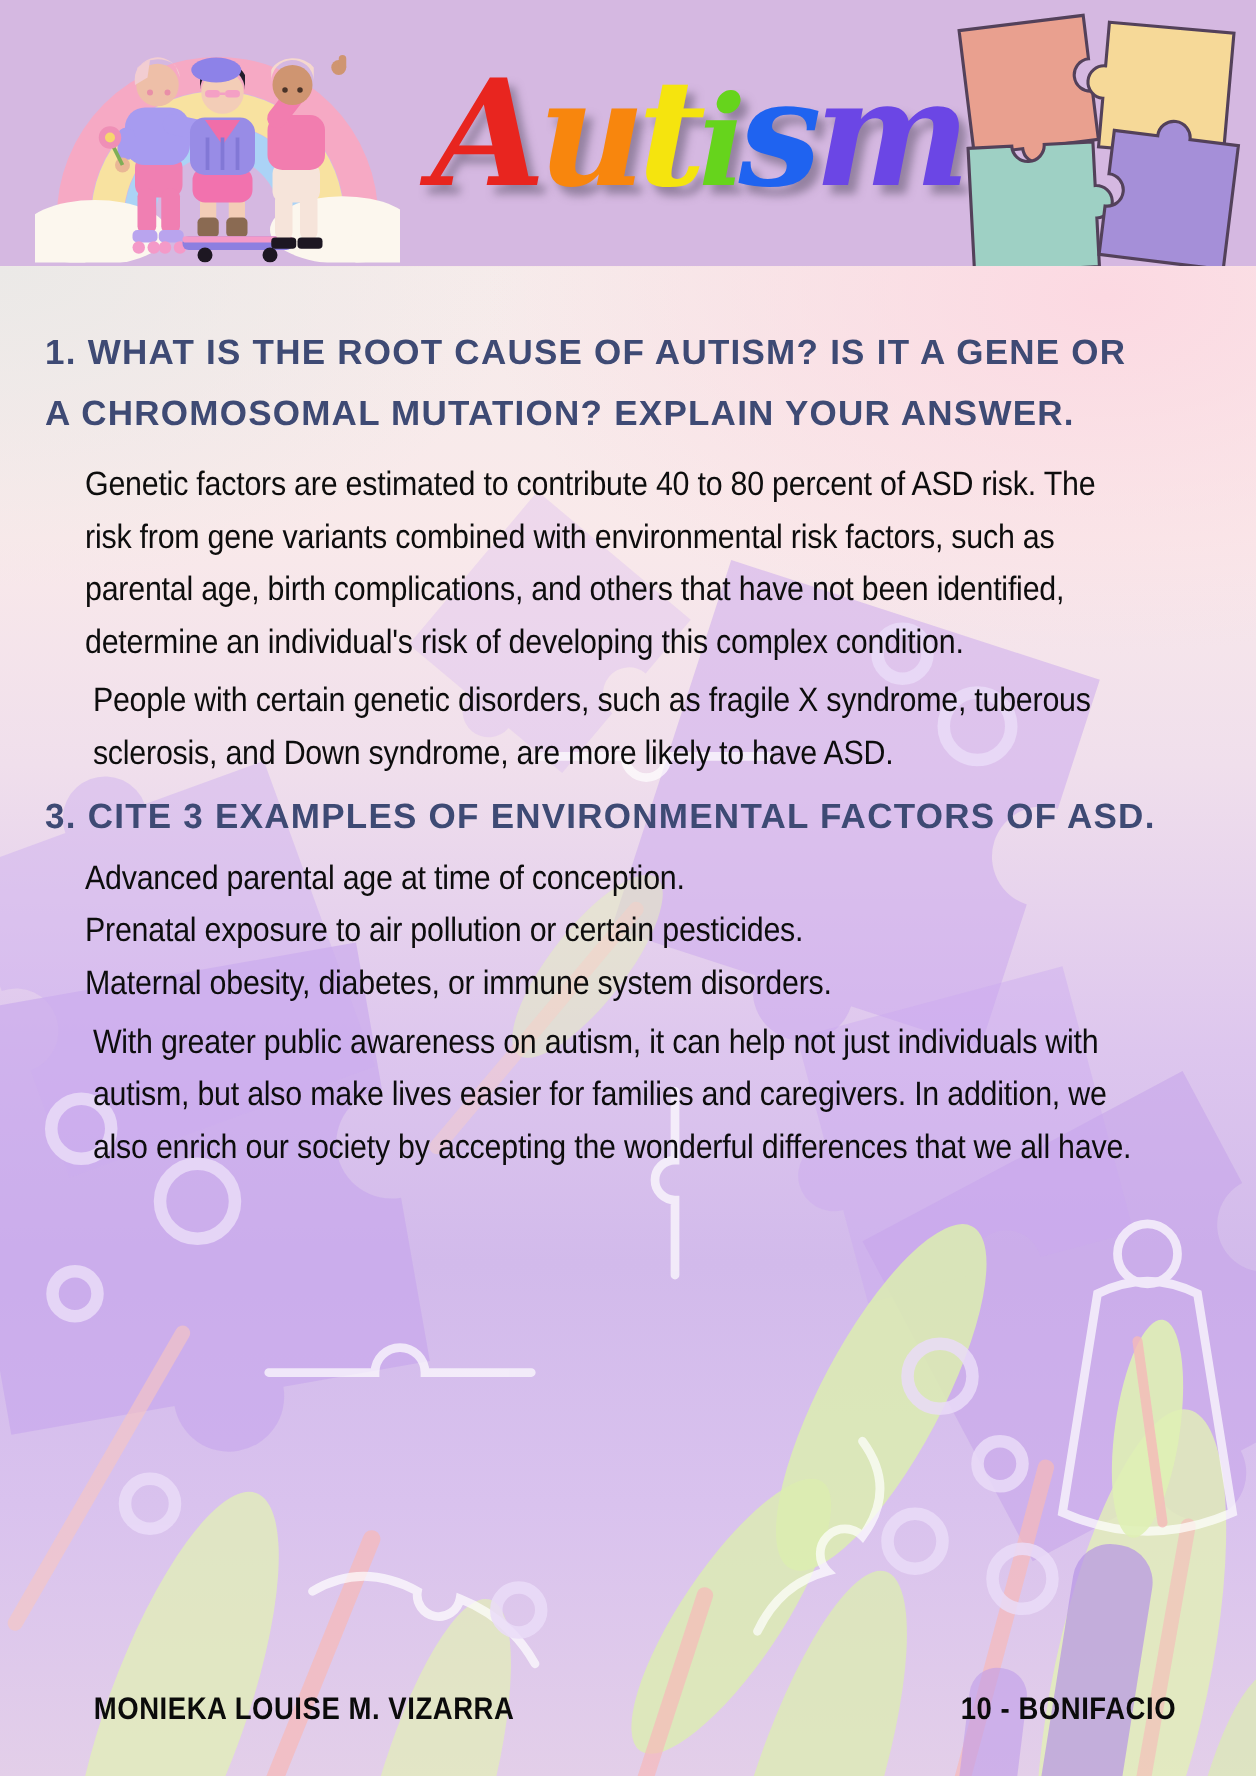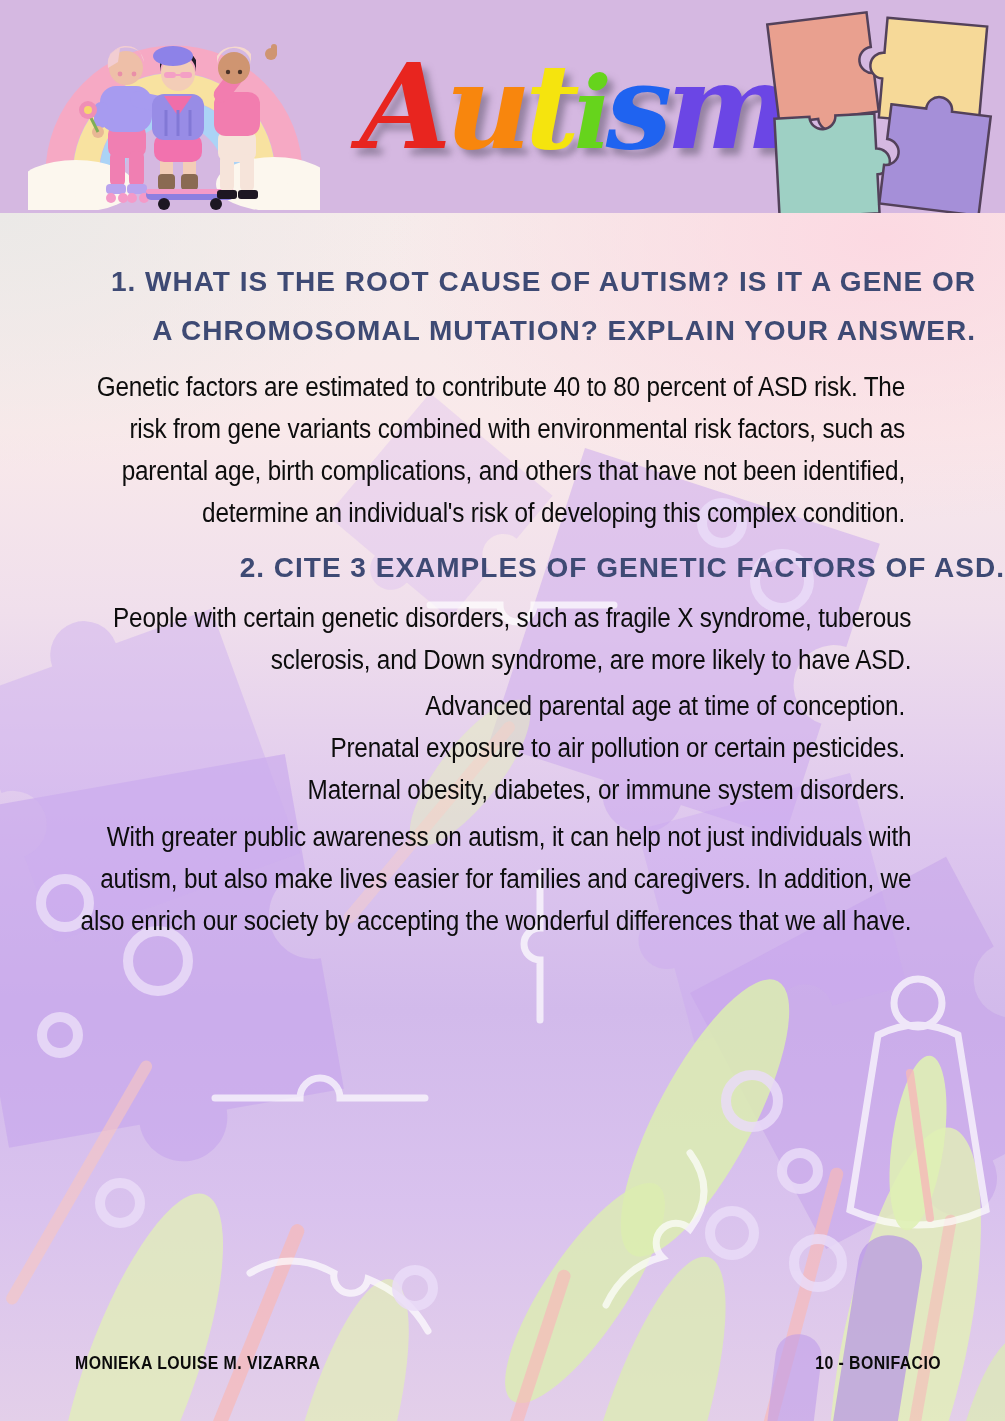--- a/index.html
+++ b/index.html
@@ -1,18 +1,18 @@
 <!DOCTYPE html>
 <html><head>
 <meta charset="utf-8">
 <style>
   html,body{margin:0;padding:0;background:#888;}
   .page{
     position:relative;width:1005px;height:1421px;overflow:hidden;
-    font-family:"Liberation Sans",sans-serif;background:#f3ebee;text-align:right;
+    font-family:"Liberation Sans",sans-serif;background:#f3ebee;
   }
   
   .header{position:absolute;top:0;left:0;width:1005px;height:213px;background:#d5b8e1;}
   .header::after{content:"";position:absolute;left:0;bottom:-4px;width:100%;height:4px;background:#f8d7de;}
   .illustration{position:absolute;left:28px;top:6px;width:292px;height:204px;}
   .title{position:absolute;left:345px;top:12px;width:440px;height:200px;
     font-family:"DejaVu Serif",serif;font-style:italic;font-weight:bold;
     font-size:118px;letter-spacing:-6px;line-height:190px;white-space:nowrap;
     text-shadow:6px 7px 7px rgba(96,85,110,.55);}
   .title span{display:inline-block;}
@@ -22,33 +22,33 @@
   
   .bg{position:absolute;top:213px;left:0;width:1005px;height:1208px;
     background:
       radial-gradient(900px 520px at 88% 2%, #fcd9e2 0%, rgba(252,217,226,0) 55%),
       radial-gradient(700px 430px at 0% 0%, #ebe9e7 0%, rgba(235,233,231,0) 60%),
       linear-gradient(180deg,#f6eceb 0%,#f9e9ea 18%,#f0dfec 33%,#ddc6ee 52%,#d2baeb 66%,#d9c2ee 82%,#e3cfe9 100%);}
   .bg svg{position:absolute;top:0;left:0;}
   
   .content{position:absolute;top:213px;left:0;width:1005px;height:1208px;}
   .txt{position:relative;}
-  .q{color:#3e4a74;font-weight:bold;font-size:28px;line-height:49px;letter-spacing:1px;margin:0 0 0 86px;}
+  .q{color:#3e4a74;font-weight:bold;font-size:28px;line-height:49px;letter-spacing:1px;margin:0 0 0 36px;}
   .intro{color:#3e4a74;font-weight:bold;font-size:30px;line-height:52px;letter-spacing:1.5px;
     margin:39px 0 0 68px;max-width:820px;}
   .answer{color:#0d0d0d;font-size:27px;line-height:42px;letter-spacing:-.2px;
     margin-left:68px;max-width:930px;transform:scaleX(.9);transform-origin:0 0;
     font-family:"Liberation Sans",sans-serif;}
   .w890{max-width:890px;} .w945{max-width:945px;}
   .mt-q1{margin-top:44px;} .mt-a1{margin-top:11px;}
   .mt-q2{margin-top:9px;}  .mt-a2{margin-top:5px;padding-left:7px;}
   .mt-q3{margin-top:5px;}  .mt-a3{margin-top:4px;}
   .mt-q4{margin-top:14px;} .mt-a4{margin-top:5px;padding-left:7px;}
   .footer{position:absolute;left:75px;right:64px;top:1140px;height:34px;
-    font-size:18px;font-weight:bold;letter-spacing:.5px;color:#0b0b0b;}
+    font-size:25px;font-weight:bold;letter-spacing:.5px;color:#0b0b0b;}
   .footer .name{position:absolute;left:0;top:0;transform:scaleX(.88);transform-origin:0 50%;white-space:nowrap;}
   .footer .section{position:absolute;right:0;top:0;transform:scaleX(.88);transform-origin:100% 50%;white-space:nowrap;}
 </style>
 </head>
 <body>
 
 <div class="page">
 
   <div class="header">
 
@@ -204,23 +204,23 @@
       </g>
     </svg>
   </div>
 
   <div class="content">
 
 
     <div class="txt q w890 mt-q1">1. WHAT IS THE ROOT CAUSE OF AUTISM? IS IT A GENE OR A CHROMOSOMAL MUTATION? EXPLAIN YOUR ANSWER.</div>
     <div class="txt answer mt-a1">Genetic factors are estimated to contribute 40 to 80 percent of ASD risk. The risk from gene variants combined with environmental risk factors, such as parental age, birth complications, and others that have not been identified, determine an individual's risk of developing this complex condition.</div>
 
-    <div class="txt q w945 mt-q2">2. CITE 3 EXAMPLES OF GENETIC FACTORS OF ASD.</div>
     <div class="txt answer mt-a2">People with certain genetic disorders, such as fragile X syndrome, tuberous sclerosis, and Down syndrome, are more likely to have ASD.</div>
 
+    <div class="txt q w890 mt-q3">3. CITE 3 EXAMPLES OF ENVIRONMENTAL FACTORS OF ASD.</div>
     <div class="txt answer mt-a3">
       <div>Advanced parental age at time of conception.</div>
       <div>Prenatal exposure to air pollution or certain pesticides.</div>
       <div>Maternal obesity, diabetes, or immune system disorders.</div>
     </div>
 
     <div class="txt answer mt-a4">With greater public awareness on autism, it can help not just individuals with autism, but also make lives easier for families and caregivers. In addition, we also enrich our society by accepting the wonderful differences that we all have.</div>
 
     <div class="footer">
       <span class="name">MONIEKA LOUISE M. VIZARRA</span>

